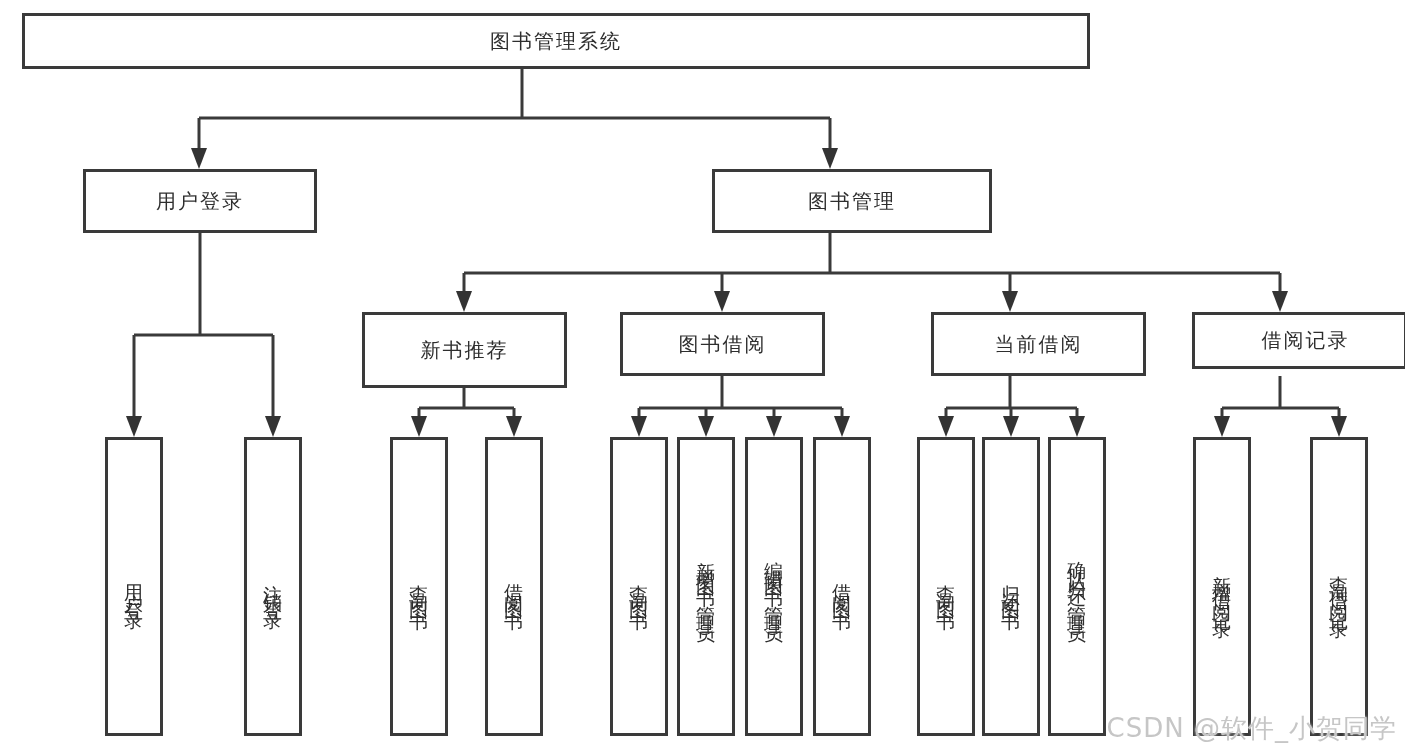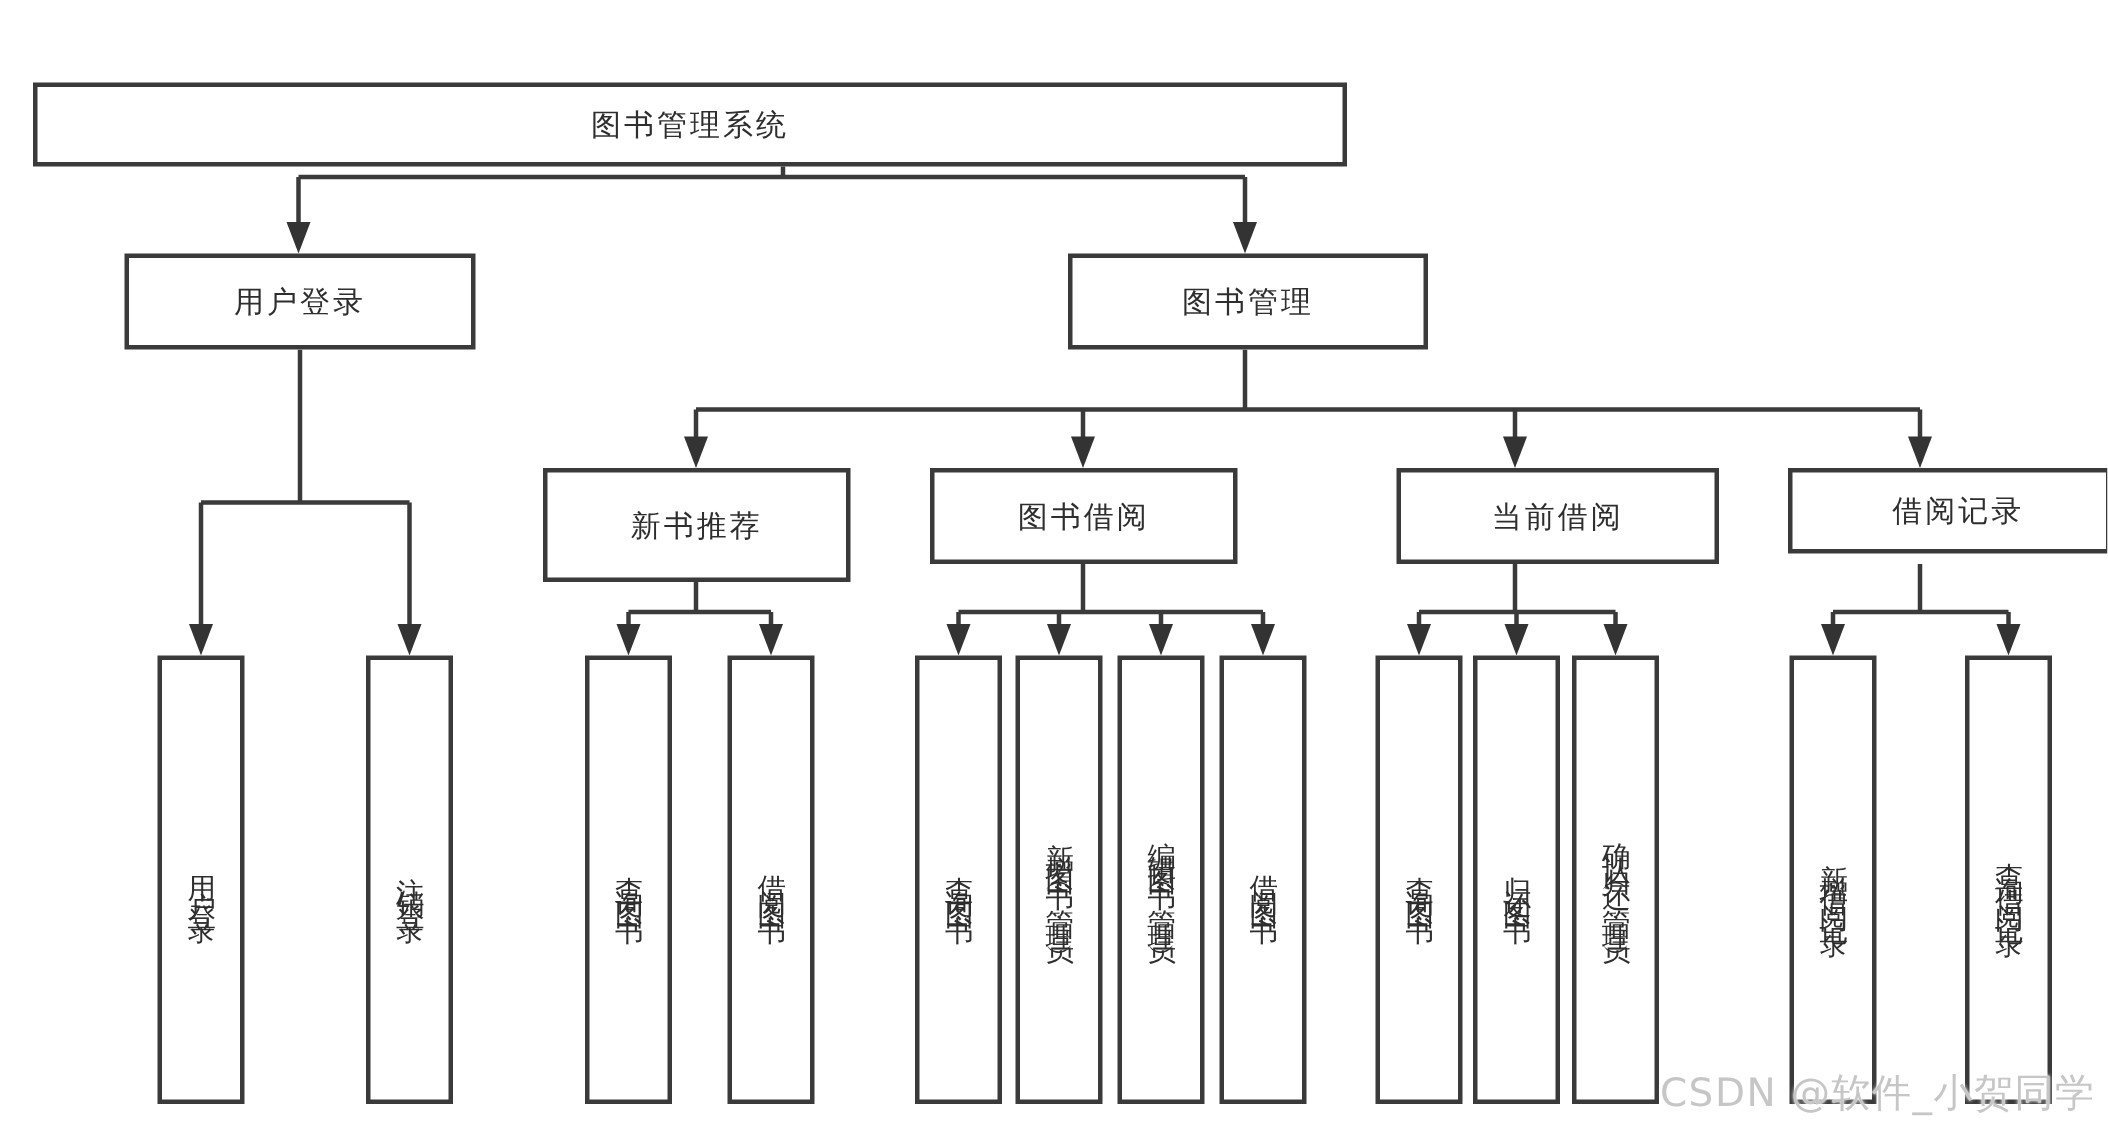--- a/index.html
+++ b/index.html
@@ -33,23 +33,23 @@
     font-size: 19px;
   }
   .vtext {
     writing-mode: vertical-rl;
     text-orientation: mixed;
     letter-spacing: 9px;
     line-height: 1;
     white-space: nowrap;
   }
   
-  .n-root    { left: 22px;   top: 13px;  width: 876px; height: 56px; margin-top: 42px; }
+  .n-root    { left: 22px;   top: 13px;  width: 1068px; height: 56px; }
   .n-l2a     { left: 83px;   top: 169px; width: 234px;  height: 64px; }
-  .n-l2b     { left: 712px;  top: 169px; width: 240px;  height: 64px; }
+  .n-l2b     { left: 712px;  top: 169px; width: 280px;  height: 64px; }
   .n-l3a     { left: 362px;  top: 312px; width: 205px;  height: 76px; }
   .n-l3b     { left: 620px;  top: 312px; width: 205px;  height: 64px; }
   .n-l3c     { left: 902px;  top: 312px; width: 215px;  height: 64px; margin-left: 29px; }
   .n-l3d     { left: 1192px; top: 312px; width: 215px;  height: 57px; padding-left: 12px; }
   
   .leaf      { top: 437px; width: 58px; height: 299px; }
   .lf-1  { left: 105px; }
   .lf-2  { left: 244px; }
   .lf-3  { left: 390px; }
   .lf-4  { left: 485px; }

